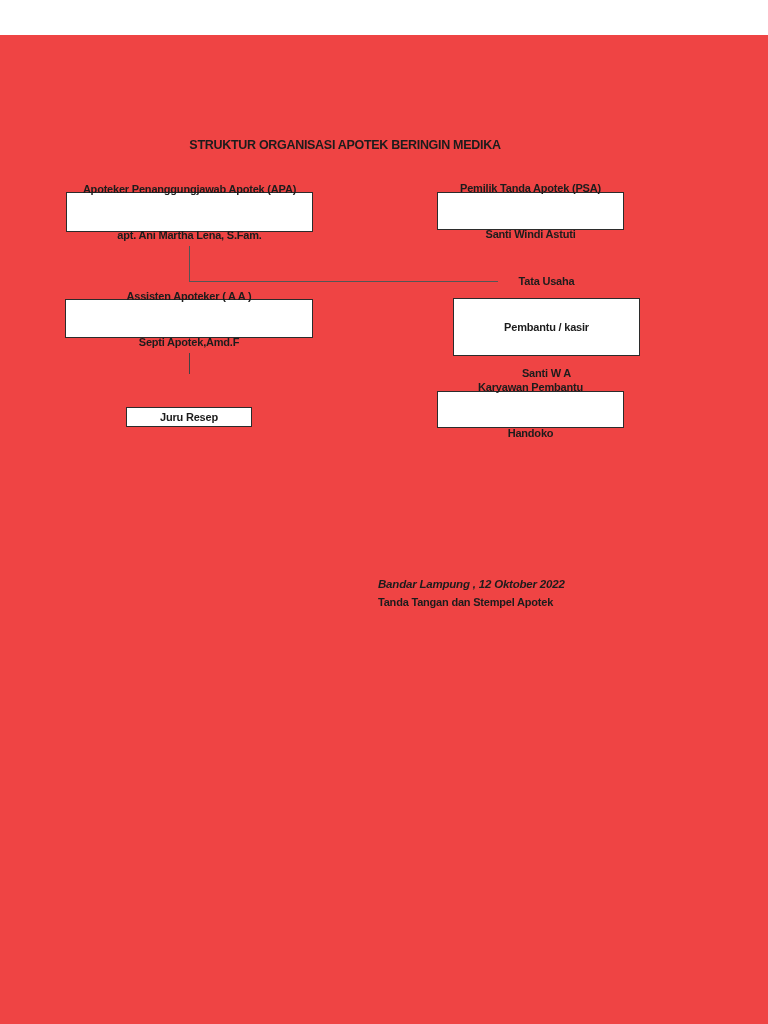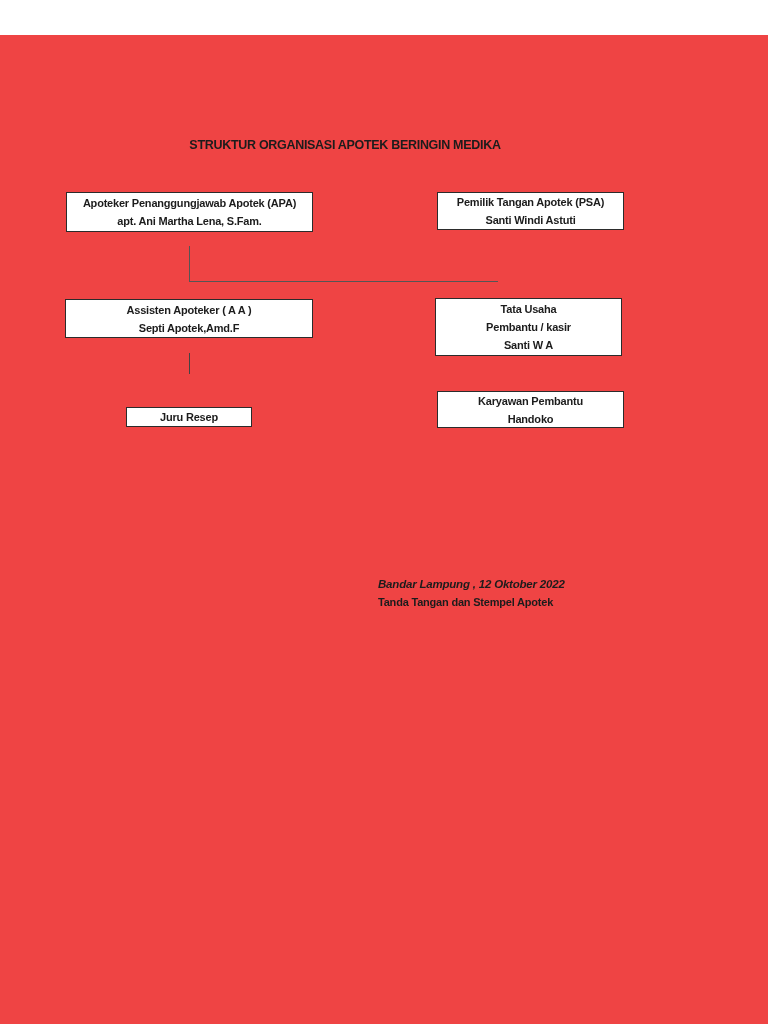--- a/index.html
+++ b/index.html
@@ -31,32 +31,33 @@
   .org-box {
     position: absolute;
     border: 1.5px solid #2b2b2b;
     background: #ffffff;
     display: flex;
     flex-direction: column;
     justify-content: center;
     align-items: center;
     text-align: center;
     box-sizing: border-box;
+    gap: 28px;
   }
   .box-line {
     font-size: 11px;
     font-weight: bold;
     line-height: 18px;
     letter-spacing: -0.2px;
     white-space: nowrap;
   }
   .box-apa        { left: 66px;  top: 157px; width: 247px; height: 40px; }
   .box-psa        { left: 437px; top: 157px; width: 187px; height: 38px; }
   .box-aa         { left: 65px;  top: 264px; width: 248px; height: 39px; }
-  .box-tata-usaha { left: 435px; top: 263px; width: 187px; height: 58px; }
+  .box-tata-usaha { left: 453px; top: 263px; width: 187px; height: 58px; }
   .box-juru-resep { left: 126px; top: 372px; width: 126px; height: 20px; }
   .box-karyawan   { left: 437px; top: 356px; width: 187px; height: 37px; }
   .connector-branch {
     position: absolute;
     left: 189px;
     top: 211px;
     width: 309px;
     height: 36px;
     border-left: 1.5px solid #555555;
     border-bottom: 1.5px solid #555555;
@@ -95,21 +96,21 @@
 <div class="page">
 
   <div class="doc-title">STRUKTUR ORGANISASI APOTEK BERINGIN MEDIKA</div>
 
   <div class="org-box box-apa">
     <div class="box-line">Apoteker Penanggungjawab Apotek (APA)</div>
     <div class="box-line">apt. Ani Martha Lena, S.Fam.</div>
   </div>
 
   <div class="org-box box-psa">
-    <div class="box-line">Pemilik Tangan Apotek (PSA)</div>
+    <div class="box-line">Pemilik Tanda Apotek (PSA)</div>
     <div class="box-line">Santi Windi Astuti</div>
   </div>
 
   <div class="connector-branch"></div>
 
   <div class="org-box box-aa">
     <div class="box-line">Assisten Apoteker ( A A )</div>
     <div class="box-line">Septi Apotek,Amd.F</div>
   </div>
 

